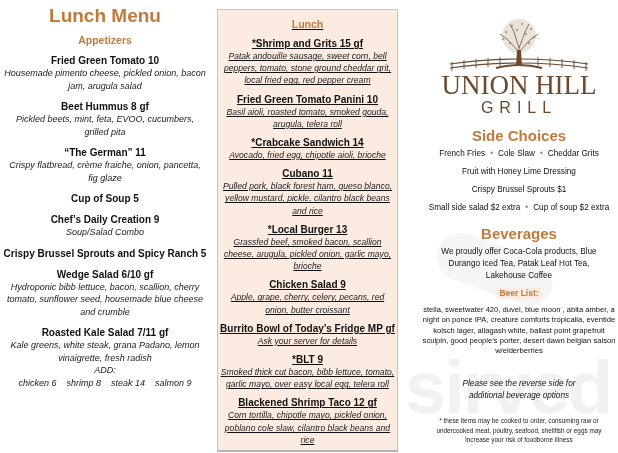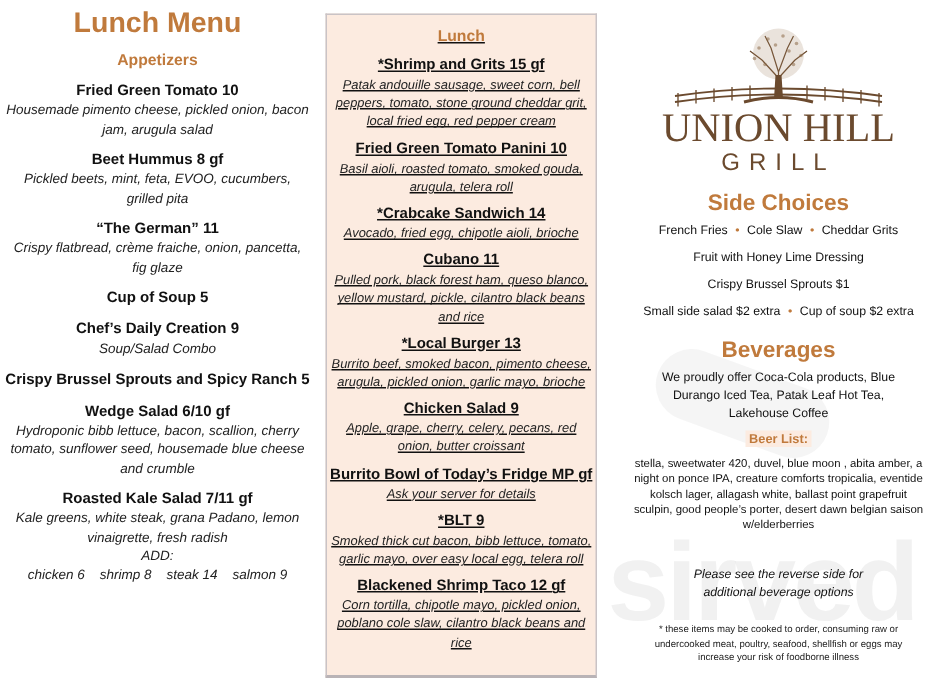--- a/index.html
+++ b/index.html
@@ -102,21 +102,21 @@
   <div class="item">
     <div class="item-name">*Crabcake Sandwich  14</div>
     <div class="item-desc">Avocado, fried egg, chipotle aioli, brioche</div>
   </div>
   <div class="item">
     <div class="item-name">Cubano  11</div>
     <div class="item-desc">Pulled pork, black forest ham, queso blanco, yellow mustard, pickle, cilantro black beans and rice</div>
   </div>
   <div class="item">
     <div class="item-name">*Local Burger  13</div>
-    <div class="item-desc">Burrito beef, smoked bacon, pimento cheese, arugula, pickled onion, garlic mayo, brioche</div>
+    <div class="item-desc">Grassfed beef, smoked bacon, scallion cheese, arugula, pickled onion, garlic mayo, brioche</div>
   </div>
   <div class="item">
     <div class="item-name">Chicken Salad 9</div>
     <div class="item-desc">Apple, grape, cherry, celery, pecans, red onion, butter croissant</div>
   </div>
   <div class="item">
     <div class="item-name">Burrito Bowl of Today’s Fridge MP gf</div>
     <div class="item-desc">Ask your server for details</div>
   </div>
   <div class="item">

